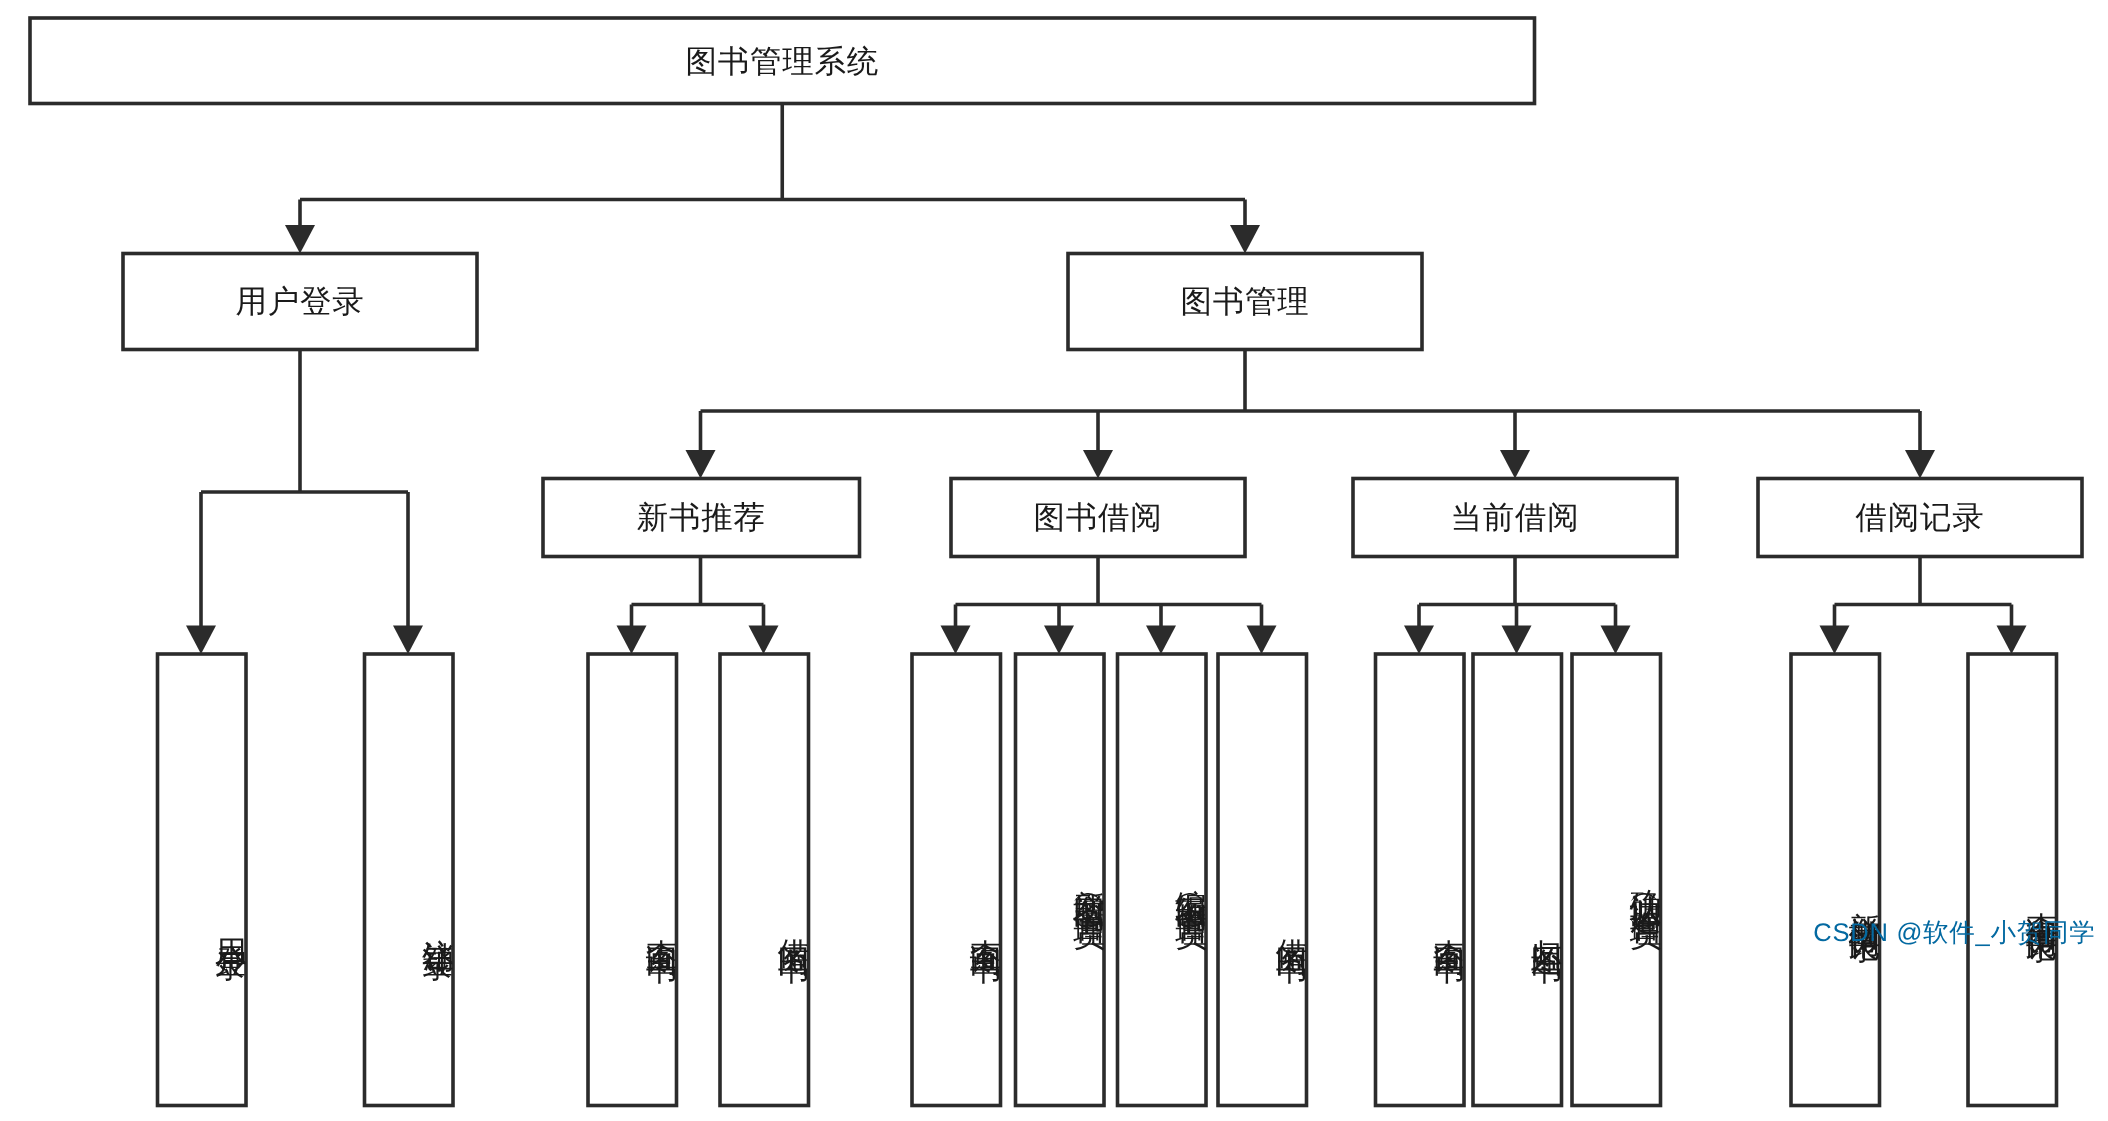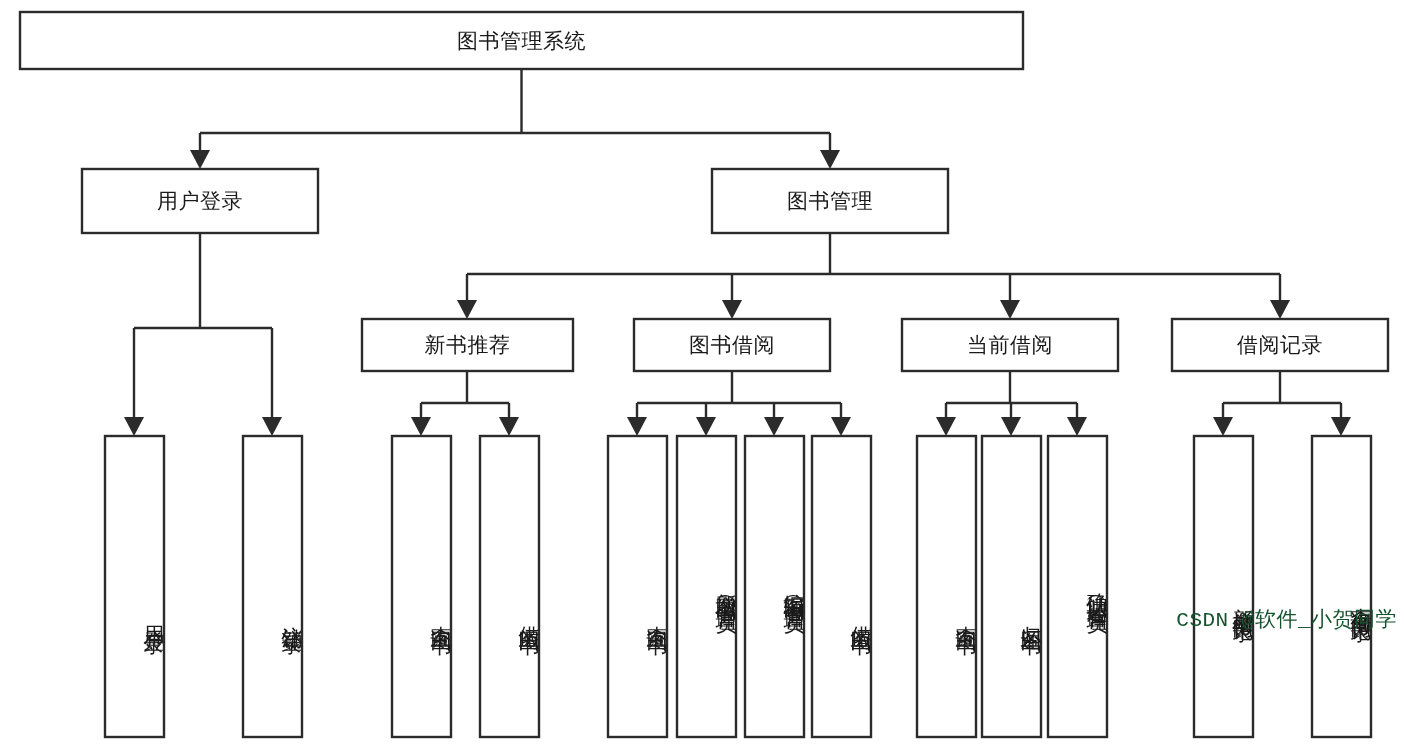--- a/index.html
+++ b/index.html
@@ -64,23 +64,23 @@
     align-items: flex-start;
     justify-content: center;
     white-space: nowrap;
     pointer-events: none;
     user-select: none;
   }
   .watermark {
     position: absolute;
     right: 8px;
     bottom: 4px;
-    font-family: Liberation Mono, monospace;
-    font-size: 21px;
-    color: #14532d;
+    font-family: Liberation Sans, sans-serif;
+    font-size: 17px;
+    color: #0369a1;
     white-space: nowrap;
     letter-spacing: 0.5px;
   }
 </style>
 </head>
 <body>
 
 <div id="diagram-root">
 
   <svg id="flow-svg" viewBox="0 0 1405 747">

